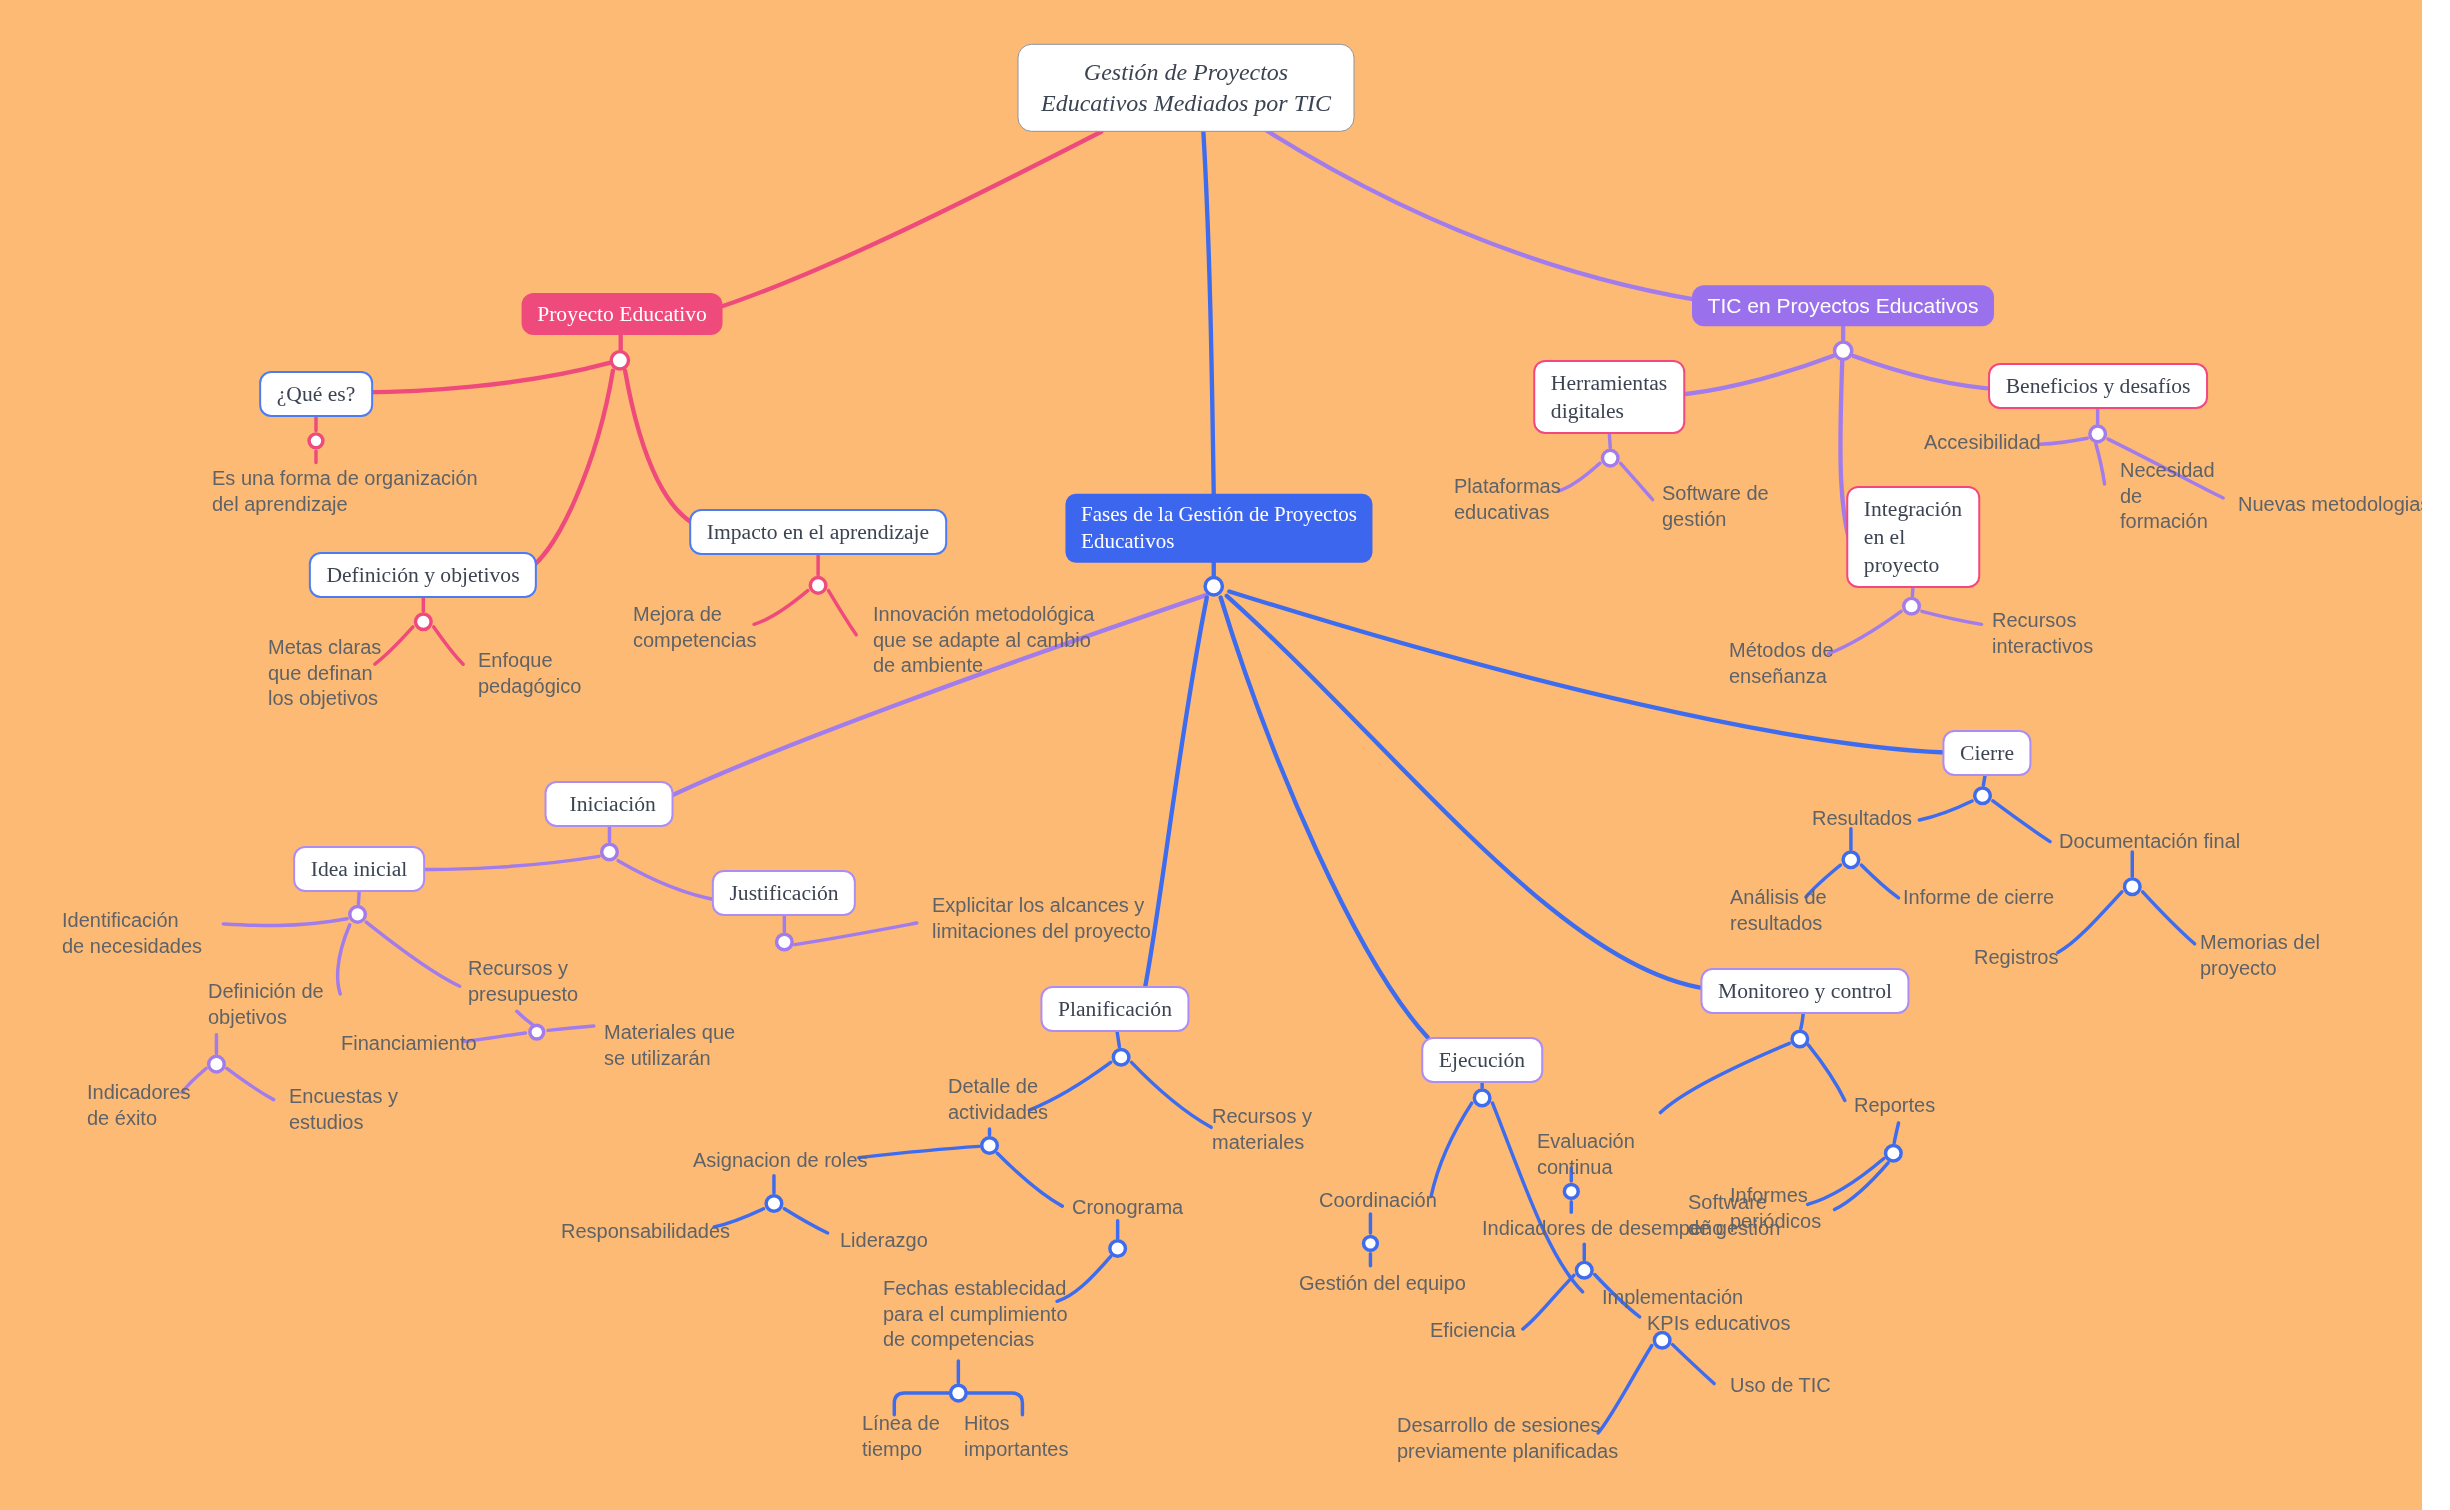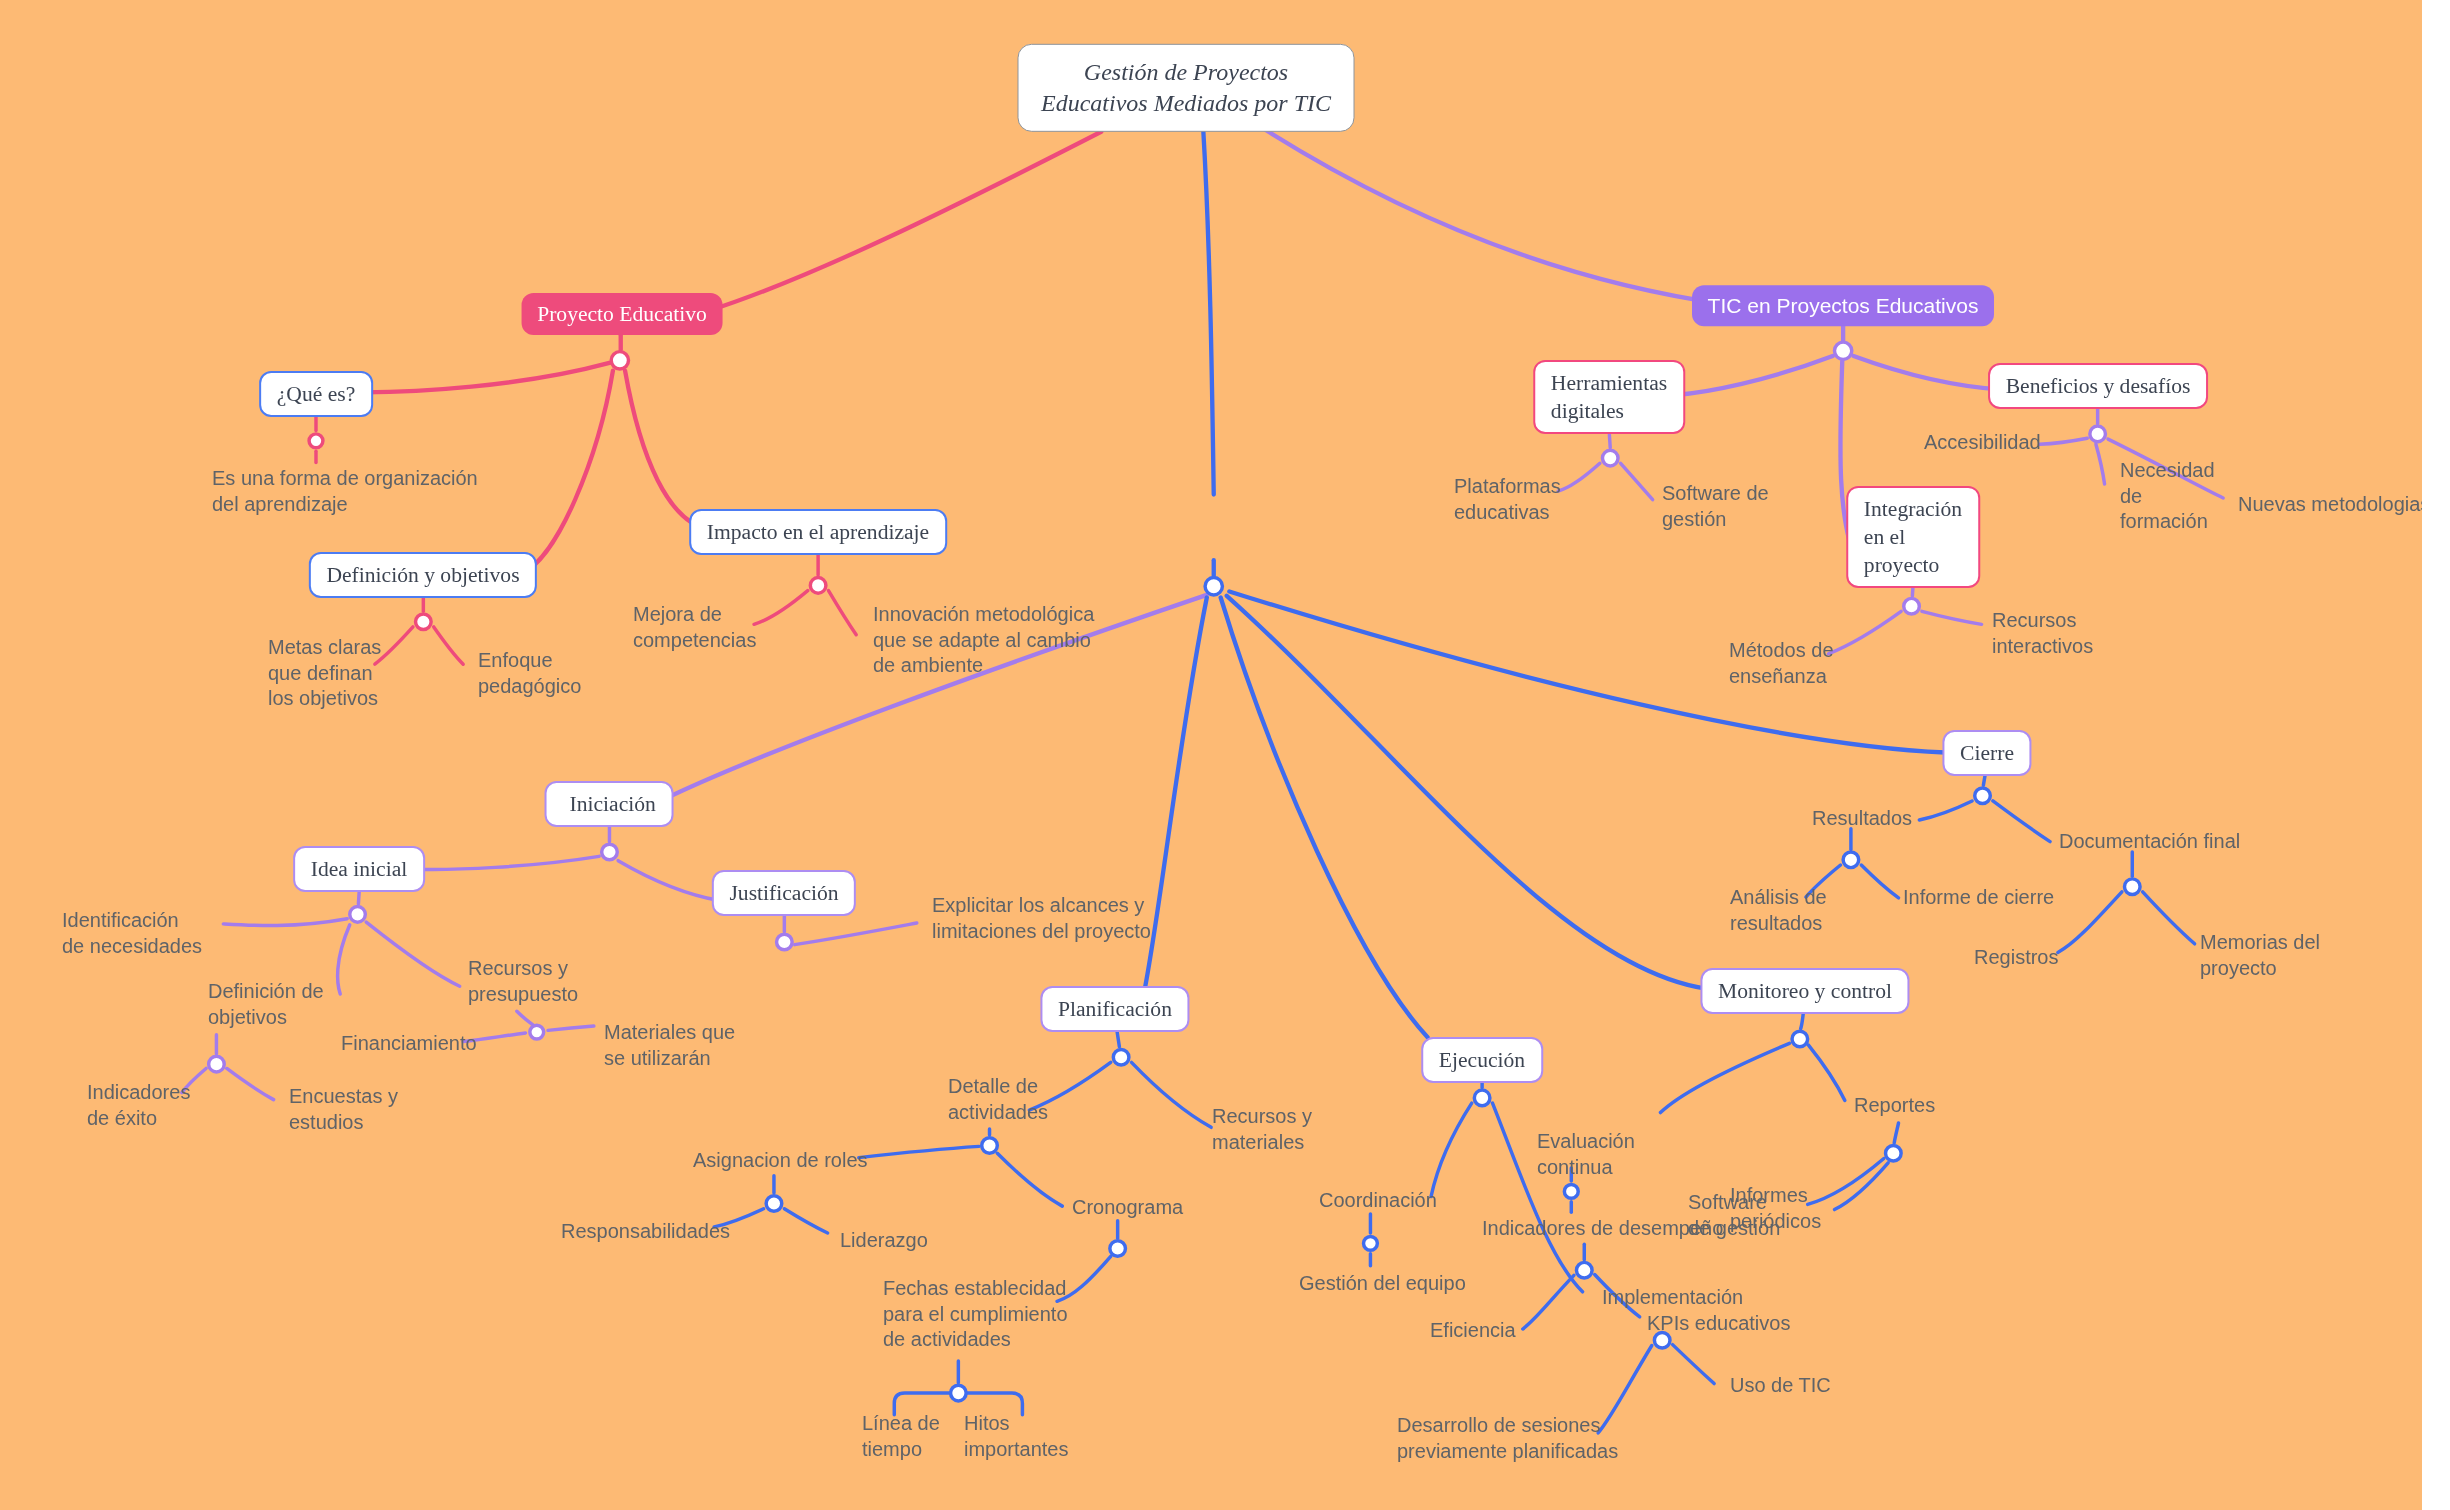--- a/index.html
+++ b/index.html
@@ -155,20 +155,22 @@
       <circle stroke="#a37cec" cx="413" cy="1056" r="9"></circle>
       <circle stroke="#a37cec" cx="250" cy="1229" r="9"></circle>
       <circle stroke="#a37cec" cx="620" cy="1192" r="8"></circle>
       <circle stroke="#a37cec" cx="906" cy="1088" r="9"></circle>
     </g>
   </svg>
 
 <div class="node root" style="left: 1186px; top: 88px;">Gestión de Proyectos
 Educativos Mediados por TIC</div>
     <div class="node pink-filled" style="left: 622px; top: 314px;">Proyecto Educativo</div>
+    <div class="node blue-filled" style="left: 1219px; top: 528px;">Fases de la Gestión de Proyectos
+Educativos</div>
     <div class="node purple-filled" style="left: 1843px; top: 306px;">TIC en Proyectos Educativos</div>
     <div class="node blue-outline" style="left: 316px; top: 394px;">¿Qué es?</div>
     <div class="node blue-outline" style="left: 423px; top: 575px;">Definición y objetivos</div>
     <div class="node blue-outline" style="left: 818px; top: 532px;">Impacto en el aprendizaje</div>
     <div class="node pink-outline left" style="left: 1609px; top: 397px;">Herramientas
 digitales</div>
     <div class="node pink-outline" style="left: 2098px; top: 386px;">Beneficios y desafíos</div>
     <div class="node pink-outline left" style="left: 1913px; top: 537px;">Integración
 en el
 proyecto</div>
@@ -222,21 +224,21 @@
     <div class="lbl" style="left: 948px; top: 1074px;">Detalle de
 actividades</div>
     <div class="lbl" style="left: 1212px; top: 1104px;">Recursos y
 materiales</div>
     <div class="lbl" style="left: 693px; top: 1148px;">Asignacion de roles</div>
     <div class="lbl" style="left: 561px; top: 1219px;">Responsabilidades</div>
     <div class="lbl" style="left: 840px; top: 1228px;">Liderazgo</div>
     <div class="lbl" style="left: 1072px; top: 1195px;">Cronograma</div>
     <div class="lbl" style="left: 883px; top: 1276px;">Fechas establecidad
 para el cumplimiento
-de actividades</div>
+de competencias</div>
     <div class="lbl" style="left: 862px; top: 1411px;">Línea de
 tiempo</div>
     <div class="lbl" style="left: 964px; top: 1411px;">Hitos
 importantes</div>
     <div class="lbl" style="left: 1319px; top: 1188px;">Coordinación</div>
     <div class="lbl" style="left: 1299px; top: 1271px;">Gestión del equipo</div>
     <div class="lbl" style="left: 1482px; top: 1216px;">Indicadores de desempeño</div>
     <div class="lbl" style="left: 1430px; top: 1318px;">Eficiencia</div>
     <div class="lbl" style="left: 1602px; top: 1285px;">Implementación</div>
     <div class="lbl" style="left: 1647px; top: 1311px;">KPIs educativos</div>

